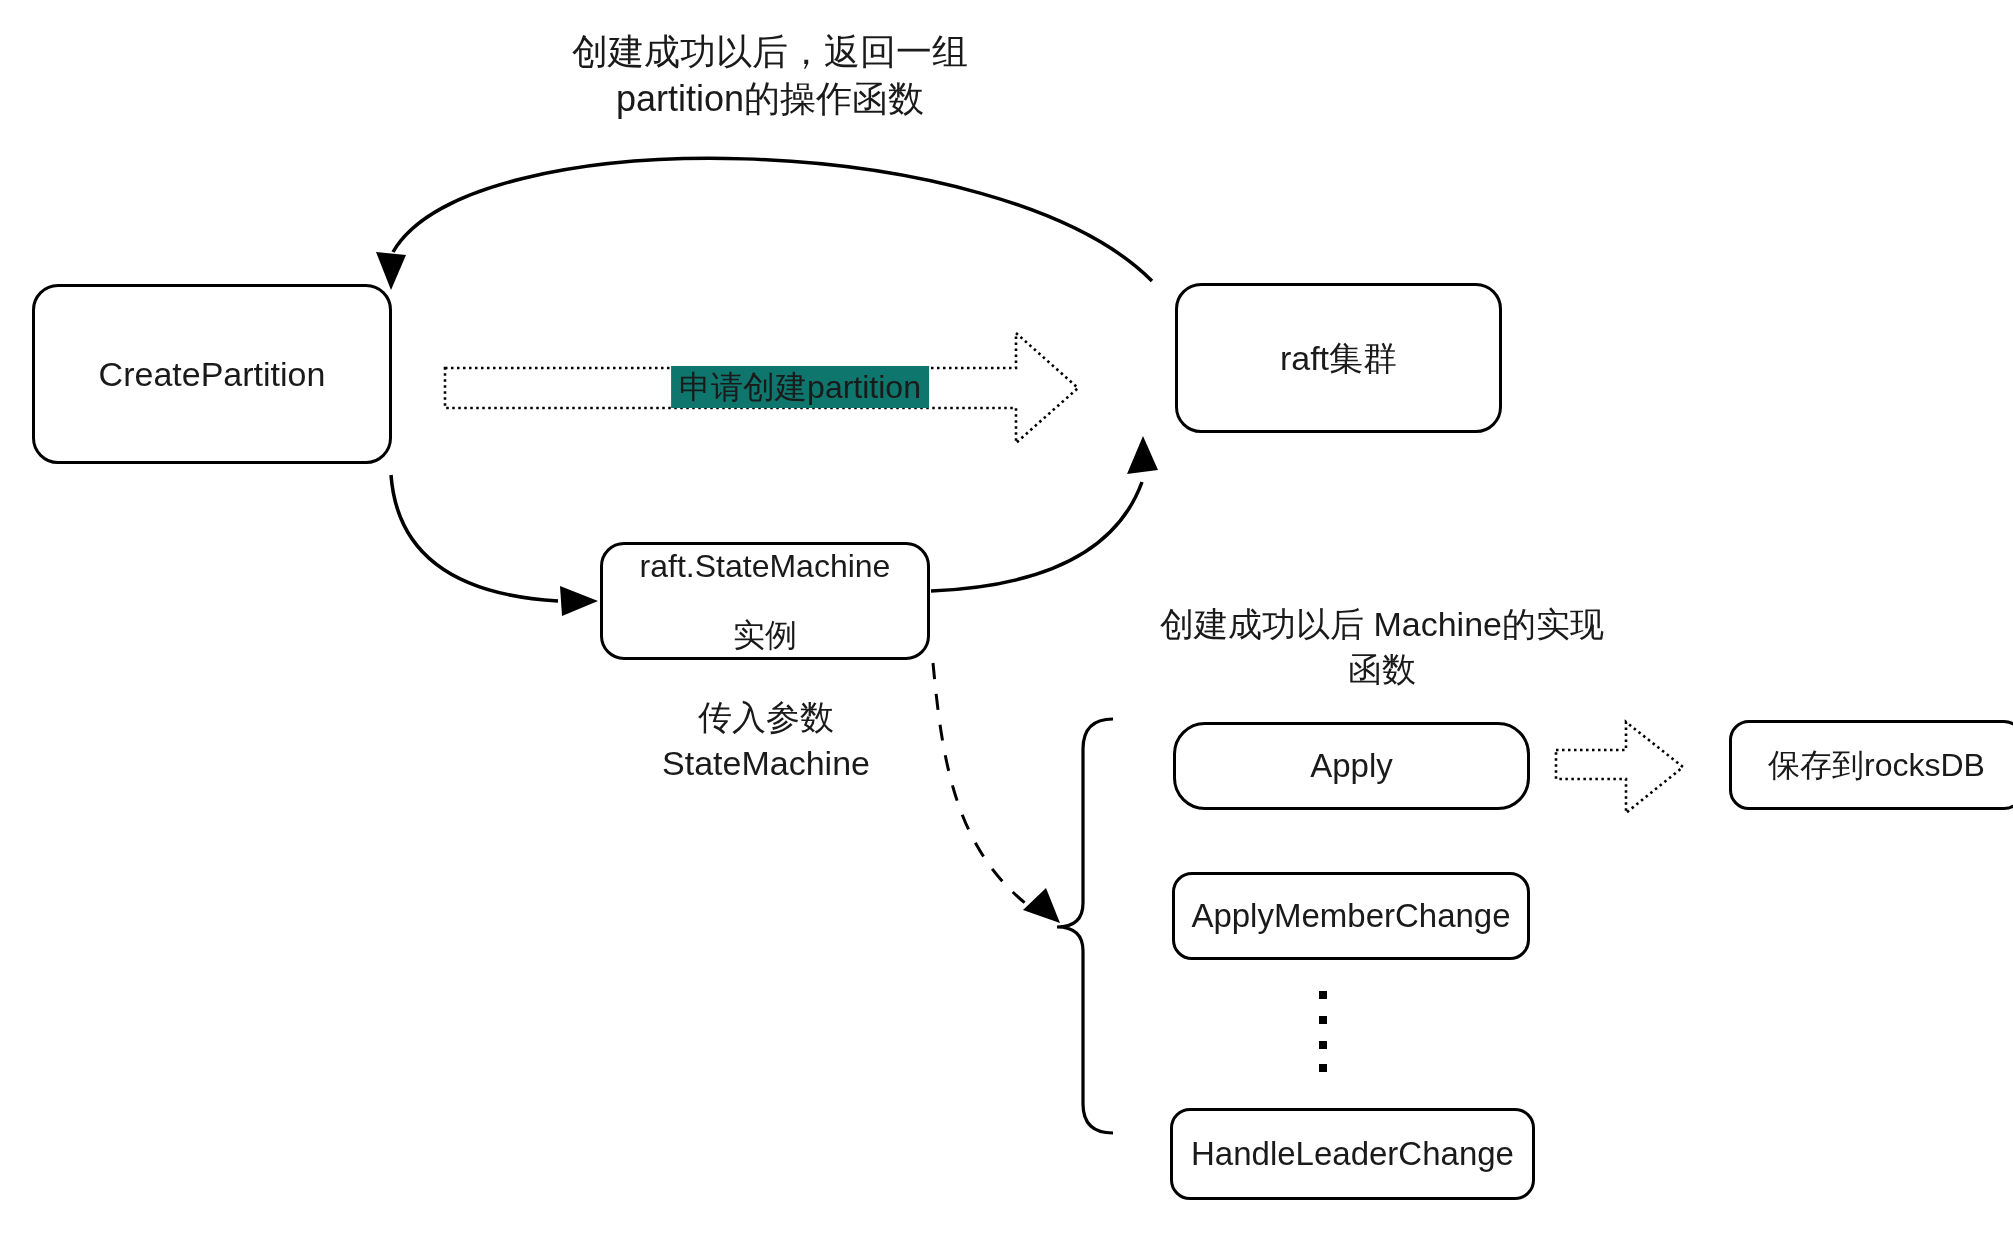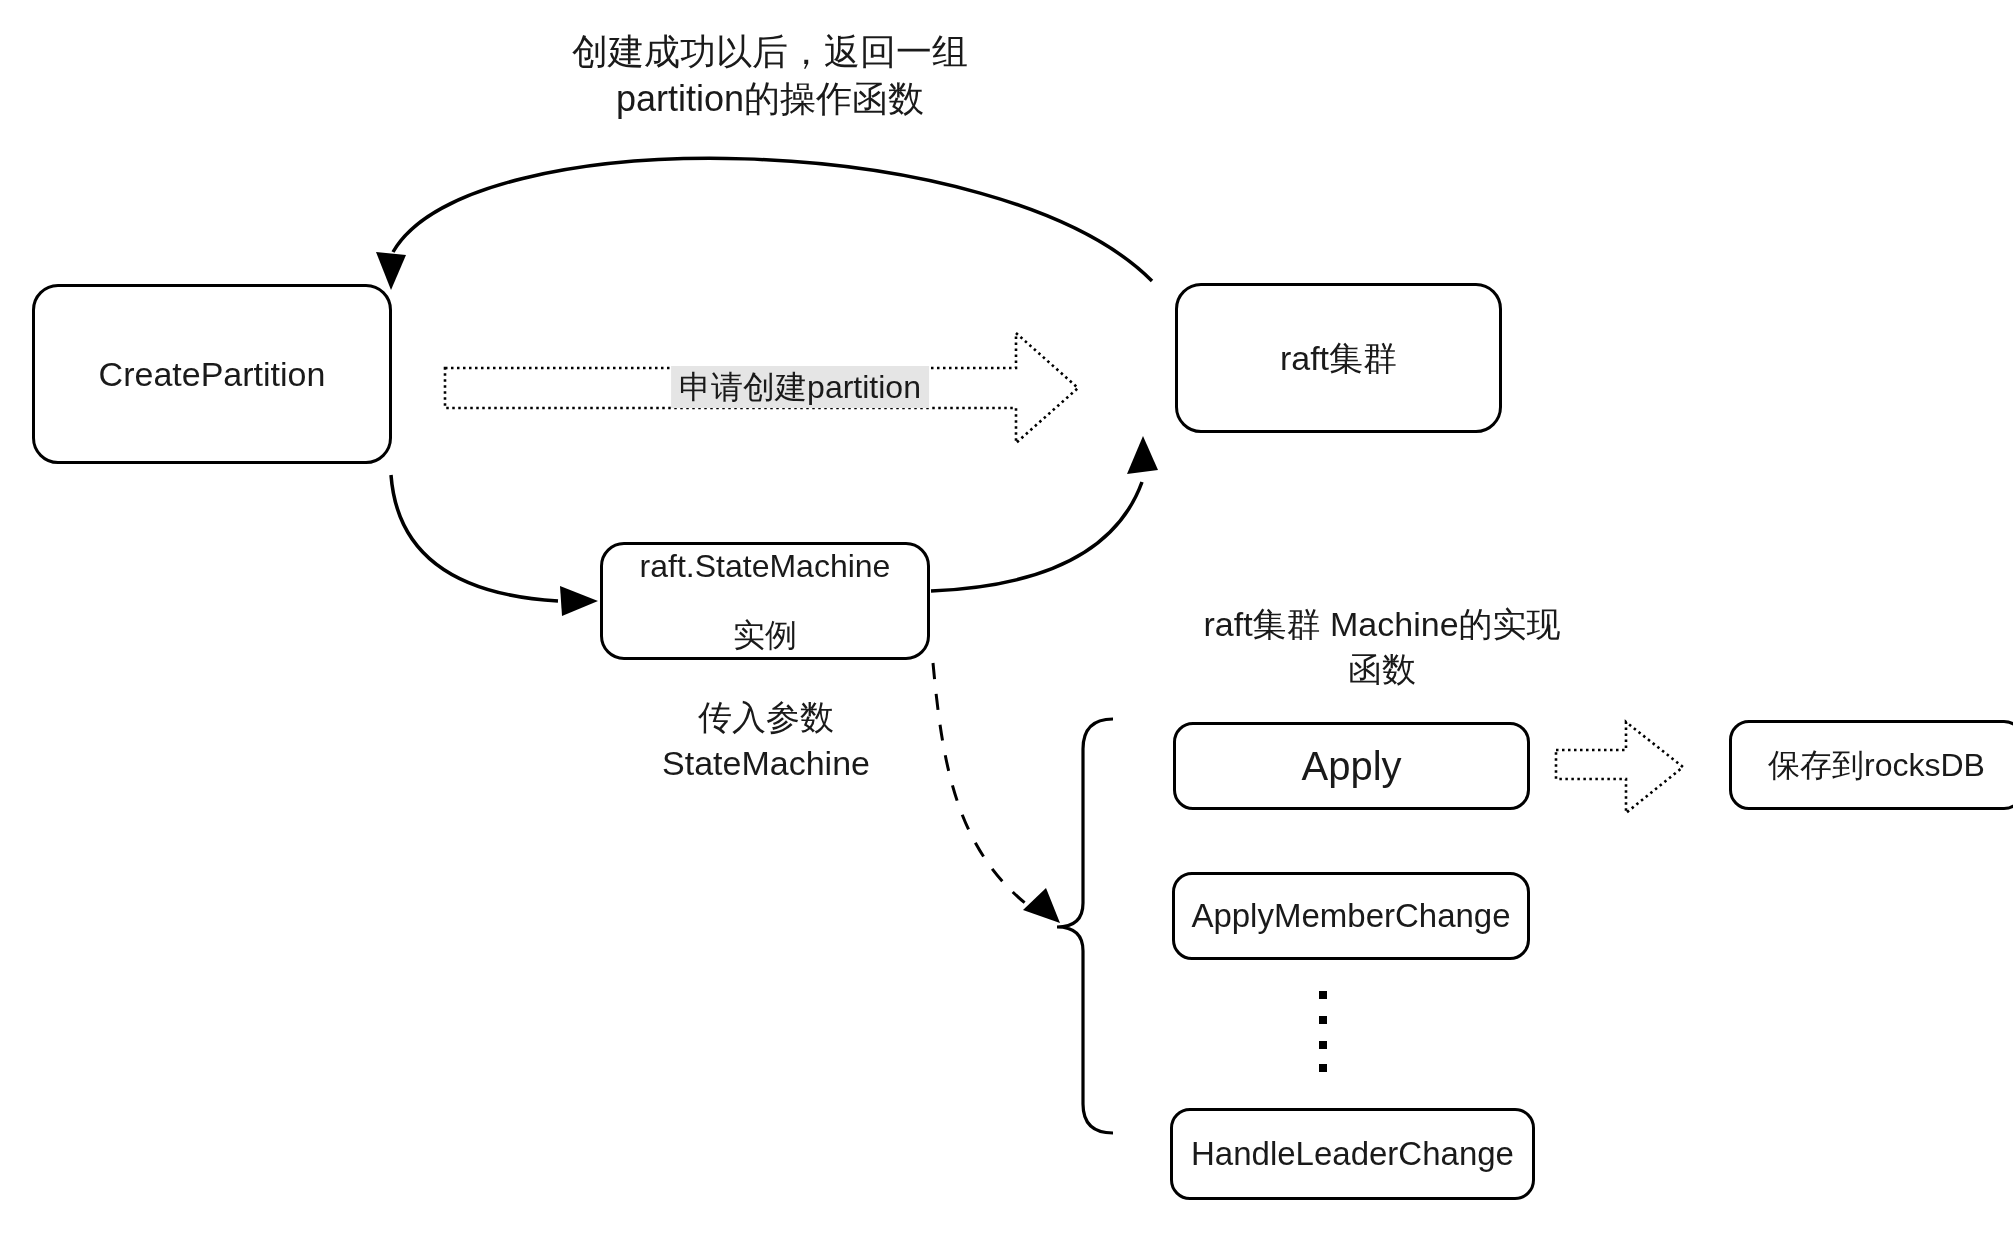--- a/index.html
+++ b/index.html
@@ -31,26 +31,26 @@
   .note{
     position:absolute;
     z-index:2;
     text-align:center;
     white-space:nowrap;
   }
   .center-x{transform:translateX(-50%);text-align:center;}
   #node-create-partition{left:32px;top:284px;width:360px;height:180px;}
   #node-raft-cluster{left:1175px;top:283px;width:327px;height:150px;}
   #node-state-machine{left:600px;top:542px;width:330px;height:118px;border-radius:24px;font-size:32px;line-height:43px;justify-content:space-between;}
-  #node-apply{left:1173px;top:722px;width:357px;height:88px;border-radius:20px;font-size:40px;}
+  #node-apply{left:1173px;top:722px;width:357px;height:88px;border-radius:32px;font-size:33px;}
   #node-apply-member-change{left:1172px;top:872px;width:358px;height:88px;border-radius:20px;font-size:33px;}
   #node-handle-leader-change{left:1170px;top:1108px;width:365px;height:92px;border-radius:20px;font-size:33px;}
   #node-save-rocksdb{left:1685px;top:720px;width:295px;height:90px;border-radius:20px;font-size:32px;margin-left:44px;}
   #note-top{left:770px;top:28px;font-size:36px;line-height:47px;}
-  #note-request{left:800px;top:366px;font-size:32px;line-height:40px;background:#e5e5e5;padding:1px 8px;}
+  #note-request{left:800px;top:366px;font-size:32px;line-height:40px;background:#0f766e;padding:1px 8px;}
   #note-param{left:766px;top:694px;font-size:34px;line-height:46px;}
   #note-impl{left:1382px;top:602px;font-size:34px;line-height:45px;}
 </style>
 </head>
 <body>
 
 <div class="canvas">
 
   <svg class="layer" viewBox="0 0 2013 1233">
 
@@ -86,21 +86,21 @@
   </div>
 
   <div class="note center-x" id="note-request">申请创建partition</div>
 
   <div class="note center-x" id="note-param">
     <div>传入参数</div>
     <div>StateMachine</div>
   </div>
 
   <div class="note center-x" id="note-impl">
-    <div>raft集群 Machine的实现</div>
+    <div>创建成功以后 Machine的实现</div>
     <div>函数</div>
   </div>
 
   <div class="node" id="node-create-partition">
     <span>CreatePartition</span>
   </div>
 
   <div class="node" id="node-raft-cluster">
     <span>raft集群</span>
   </div>

